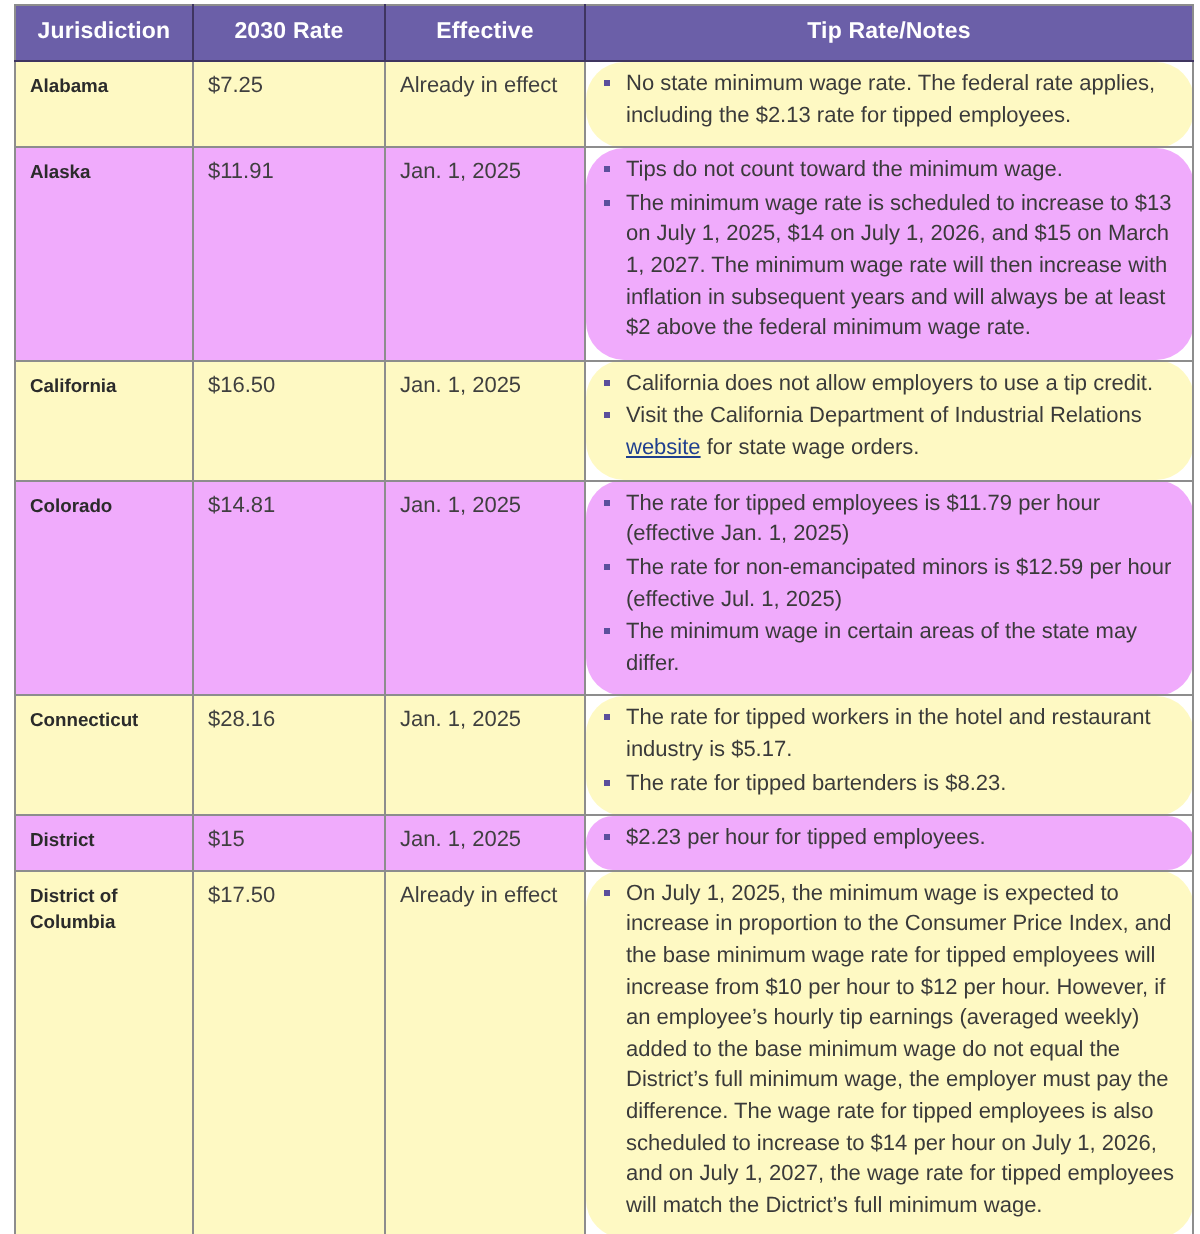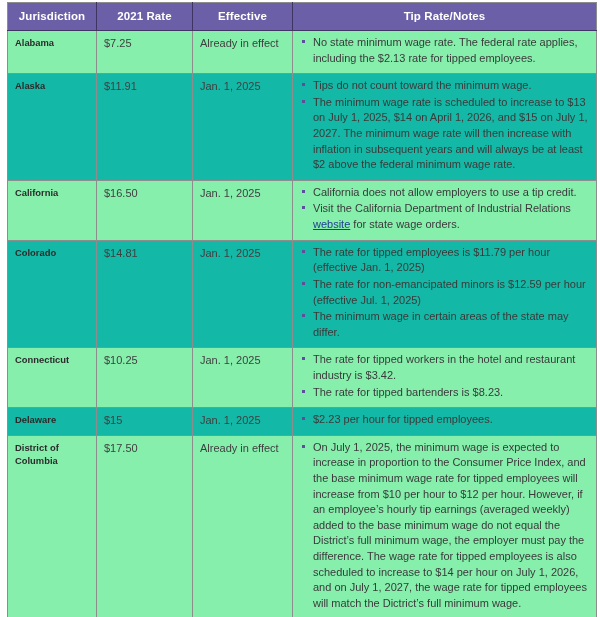--- a/index.html
+++ b/index.html
@@ -50,25 +50,25 @@
   
   tbody td {
     border-right: 1px solid #8d8d8d;
     border-bottom: 1px solid #8d8d8d;
     vertical-align: top;
     font-size: 11px;
     color: #3a3a3a;
     padding: 5px 6px 6px 7px;
     line-height: 1.42;
   }
-  tbody td:last-child { border-right: none; }
+  tbody td:last-child { border-right: none; border-radius: 19px; }
   tbody tr:last-child td { border-bottom: none; }
 
-  tbody tr.shaded td { background: #86efac; }
-  tbody tr.plain  td { background: #14b8a6; }
+  tbody tr.shaded td { background: #fef9c3; }
+  tbody tr.plain  td { background: #f0abfc; }
 
   td.jurisdiction {
     font-weight: bold;
     color: #2b2b2b;
     font-size: 9.4px;
   }
   td.rate, td.effective {
     color: #3f3f3f;
   }
   td.notes { padding: 4px 7px 6px 8px; }
@@ -106,21 +106,21 @@
   <table class="wage-table">
     <colgroup>
       <col class="c-jurisdiction">
       <col class="c-rate">
       <col class="c-effective">
       <col class="c-notes">
     </colgroup>
     <thead>
       <tr>
         <th>Jurisdiction</th>
-        <th>2021 Rate</th>
+        <th>2030 Rate</th>
         <th>Effective</th>
         <th>Tip Rate/Notes</th>
       </tr>
     </thead>
     <tbody id="table-body">
         <tr class="shaded">
           <td class="jurisdiction">Alabama</td>
           <td class="rate">$7.25</td>
           <td class="effective">Already in effect</td>
           <td class="notes">
@@ -129,21 +129,21 @@
             </ul>
           </td>
         </tr>
         <tr class="plain">
           <td class="jurisdiction">Alaska</td>
           <td class="rate">$11.91</td>
           <td class="effective">Jan. 1, 2025</td>
           <td class="notes">
             <ul class="note-list">
               <li>Tips do not count toward the minimum wage.</li>
-              <li>The minimum wage rate is scheduled to increase to $13 on July 1, 2025, $14 on April 1, 2026, and $15 on July 1, 2027. The minimum wage rate will then increase with inflation in subsequent years and will always be at least $2 above the federal minimum wage rate.</li>
+              <li>The minimum wage rate is scheduled to increase to $13 on July 1, 2025, $14 on July 1, 2026, and $15 on March 1, 2027. The minimum wage rate will then increase with inflation in subsequent years and will always be at least $2 above the federal minimum wage rate.</li>
             </ul>
           </td>
         </tr>
         <tr class="shaded">
           <td class="jurisdiction">California</td>
           <td class="rate">$16.50</td>
           <td class="effective">Jan. 1, 2025</td>
           <td class="notes">
             <ul class="note-list">
               <li>California does not allow employers to use a tip credit.</li>
@@ -158,31 +158,31 @@
           <td class="notes">
             <ul class="note-list">
               <li>The rate for tipped employees is $11.79 per hour (effective Jan. 1, 2025)</li>
               <li>The rate for non-emancipated minors is $12.59 per hour (effective Jul. 1, 2025)</li>
               <li>The minimum wage in certain areas of the state may differ.</li>
             </ul>
           </td>
         </tr>
         <tr class="shaded">
           <td class="jurisdiction">Connecticut</td>
-          <td class="rate">$10.25</td>
-          <td class="effective">Jan. 1, 2025</td>
-          <td class="notes">
-            <ul class="note-list">
-              <li>The rate for tipped workers in the hotel and restaurant industry is $3.42.</li>
+          <td class="rate">$28.16</td>
+          <td class="effective">Jan. 1, 2025</td>
+          <td class="notes">
+            <ul class="note-list">
+              <li>The rate for tipped workers in the hotel and restaurant industry is $5.17.</li>
               <li>The rate for tipped bartenders is $8.23.</li>
             </ul>
           </td>
         </tr>
         <tr class="plain">
-          <td class="jurisdiction">Delaware</td>
+          <td class="jurisdiction">District</td>
           <td class="rate">$15</td>
           <td class="effective">Jan. 1, 2025</td>
           <td class="notes">
             <ul class="note-list">
               <li>$2.23 per hour for tipped employees.</li>
             </ul>
           </td>
         </tr>
         <tr class="shaded">
           <td class="jurisdiction">District of Columbia</td>

